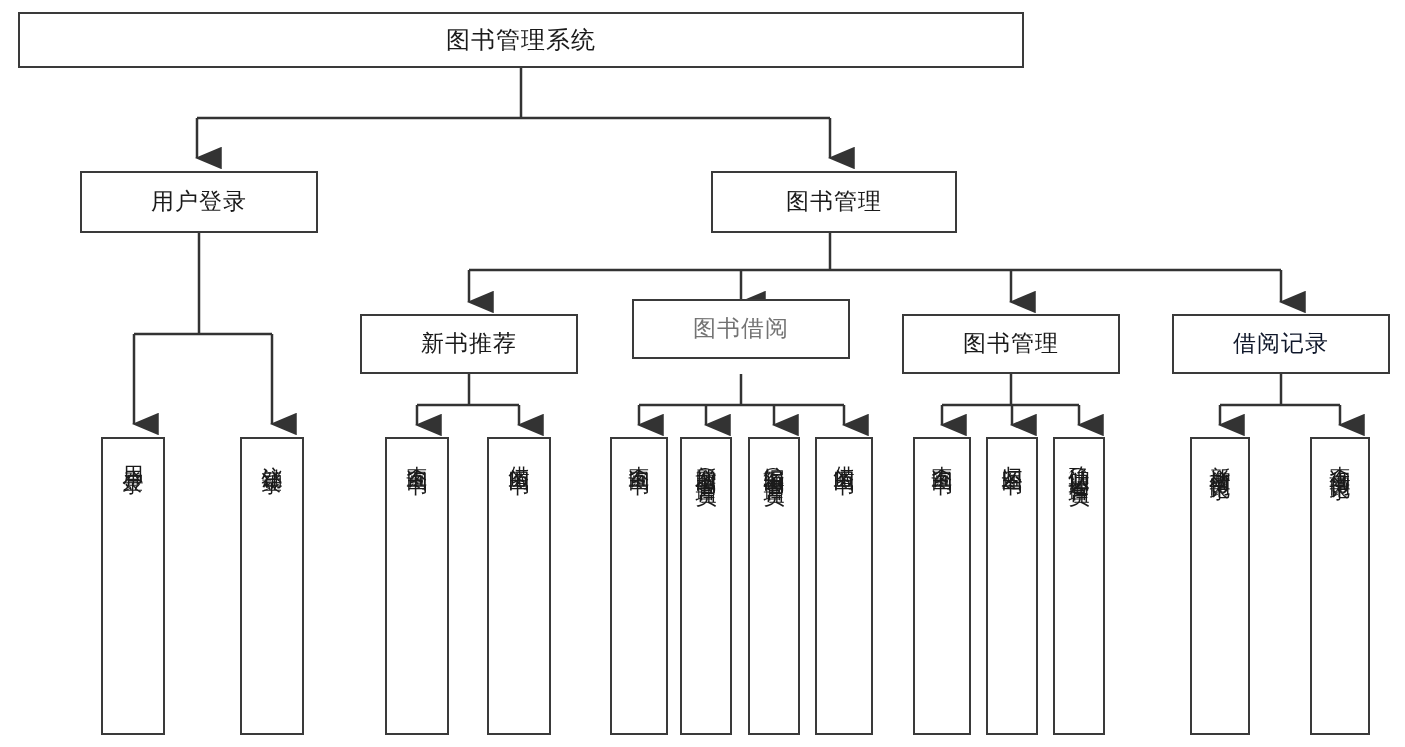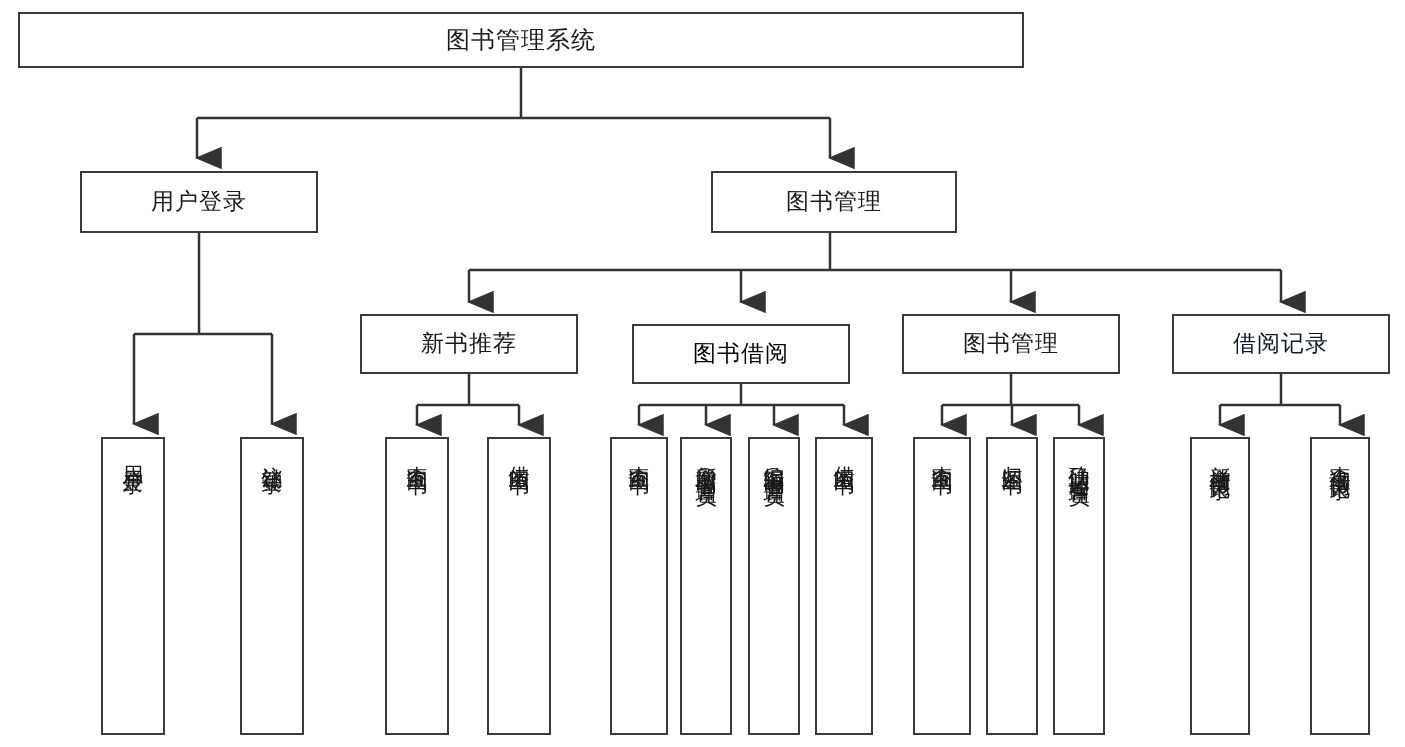--- a/index.html
+++ b/index.html
@@ -129,21 +129,21 @@
   <div class="node horiz" style="left: 80px; top: 171px; width: 238px; height: 62px; border-color: rgb(58, 58, 58); background: rgb(255, 255, 255); color: rgb(26, 26, 26);">
     <span>用户登录</span>
   </div>
   <div class="node horiz" style="left: 711px; top: 171px; width: 246px; height: 62px; border-color: rgb(58, 58, 58); background: rgb(255, 255, 255); color: rgb(26, 26, 26);">
     <span>图书管理</span>
   </div>
 
   <div class="node horiz" style="left: 360px; top: 314px; width: 218px; height: 60px; border-color: rgb(58, 58, 58); background: rgb(255, 255, 255); color: rgb(26, 26, 26);">
     <span>新书推荐</span>
   </div>
-  <div class="node horiz" style="left: 632px; top: 324px; width: 218px; height: 60px; border-color: rgb(58, 58, 58); background: rgb(255, 255, 255); color: #000000;">
+  <div class="node horiz" style="left: 632px; top: 299px; width: 218px; height: 60px; border-color: rgb(58, 58, 58); background: rgb(255, 255, 255); color: #737373;">
     <span>图书借阅</span>
   </div>
   <div class="node horiz" style="left: 902px; top: 314px; width: 218px; height: 60px; border-color: rgb(58, 58, 58); background: rgb(255, 255, 255); color: rgb(26, 26, 26);">
     <span>图书管理</span>
   </div>
   <div class="node horiz" style="left: 1172px; top: 314px; width: 218px; height: 60px; border-color: rgb(58, 58, 58); background: rgb(255, 255, 255); color: #0f172a;">
     <span>借阅记录</span>
   </div>
 
   <div class="node leaf" style="left: 101px; top: 437px; width: 64px; height: 298px; border-color: rgb(58, 58, 58); background: rgb(255, 255, 255); color: rgb(26, 26, 26);">

